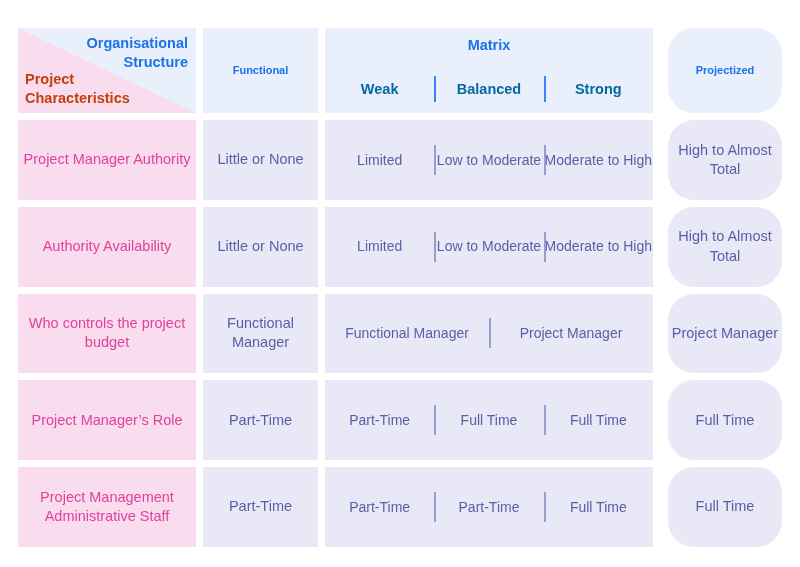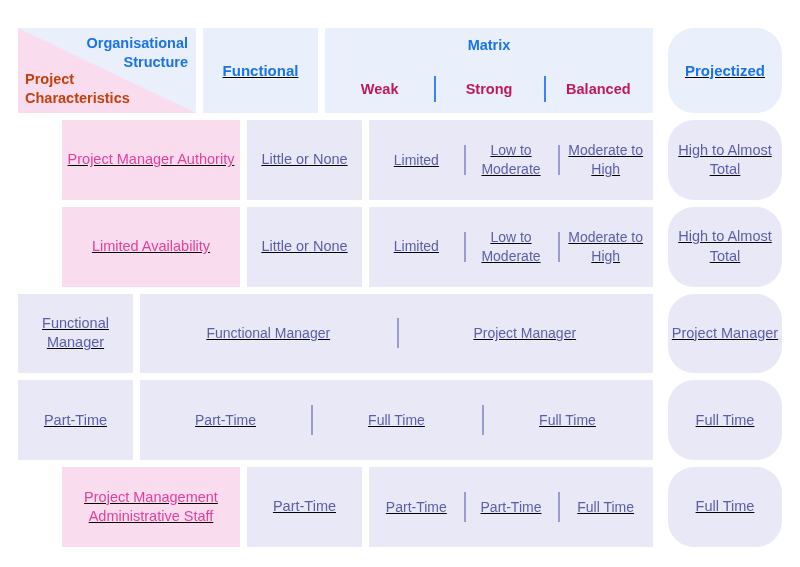--- a/index.html
+++ b/index.html
@@ -13,21 +13,20 @@
     font-family: "Liberation Sans", sans-serif;
     -webkit-font-smoothing: antialiased;
   }
 
   #table-wrap {
     position: absolute;
     left: 18px;
     top: 28px;
     width: 764px;
     height: 519px;
-    text-decoration: underline;
   }
 
   .table {
     display: flex;
     flex-direction: column;
     width: 100%;
     height: 100%;
   }
 
   .row {
@@ -52,21 +51,21 @@
     justify-content: center;
     text-align: center;
     line-height: 1.33;
   }
 
   
   .hdr {
     background: #e9f0fb;
     color: #1a73e8;
     font-weight: bold;
-    font-size: 15px;
+    font-size: 11px;
   }
 
   .hdr-corner {
     position: relative;
     overflow: hidden;
     background: #e9f0fb;
     display: block;
   }
   .hdr-corner .diag {
     position: absolute;
@@ -120,42 +119,41 @@
     right: 0;
     top: 36px;
     bottom: 0;
     display: flex;
   }
   .matrix-hdr .sub {
     flex: 1 1 0;
     display: flex;
     align-items: center;
     justify-content: center;
-    color: #be185d;
+    color: #0369a1;
     font-weight: bold;
     font-size: 14.5px;
     position: relative;
   }
   .matrix-hdr .sub + .sub::before {
     content: "";
     position: absolute;
     left: 0;
     top: 50%;
     transform: translateY(-50%);
     width: 2px;
     height: 26px;
     background: #3b82f6;
   }
 
   
   .c-char {
     background: #fadcef;
     color: #e0419b;
     font-size: 14.5px;
-    margin-left: 44px;
   }
   .c-data {
     background: #e8e8f7;
     color: #5b5ea6;
     font-size: 14.5px;
   }
 
   .matrix-body {
     display: flex;
     background: #e8e8f7;
@@ -195,60 +193,62 @@
         <div class="org-label">Organisational Structure</div>
         <div class="char-label">Project Characteristics</div>
       </div>
 
       <div class="cell hdr col-func">Functional</div>
 
       <div class="matrix-hdr col-matrix">
         <div class="group-title">Matrix</div>
         <div class="subs">
           <div class="sub">Weak</div>
+          <div class="sub">Balanced</div>
           <div class="sub">Strong</div>
-          <div class="sub">Balanced</div>
         </div>
       </div>
 
       <div class="cell hdr col-proj">Projectized</div>
     </div>
 
     <div class="row">
       <div class="cell c-char col-char">Project Manager Authority</div>
       <div class="cell c-data col-func">Little or None</div>
       <div class="matrix-body col-matrix">
         <div class="mcell">Limited</div>
         <div class="mcell">Low to Moderate</div>
         <div class="mcell">Moderate to High</div>
       </div>
       <div class="cell c-data col-proj">High to Almost Total</div>
     </div>
 
     <div class="row">
-      <div class="cell c-char col-char">Limited Availability</div>
+      <div class="cell c-char col-char">Authority Availability</div>
       <div class="cell c-data col-func">Little or None</div>
       <div class="matrix-body col-matrix">
         <div class="mcell">Limited</div>
         <div class="mcell">Low to Moderate</div>
         <div class="mcell">Moderate to High</div>
       </div>
       <div class="cell c-data col-proj">High to Almost Total</div>
     </div>
 
     <div class="row">
+      <div class="cell c-char col-char">Who controls the project budget</div>
       <div class="cell c-data col-func">Functional Manager</div>
       <div class="matrix-body col-matrix">
         <div class="mcell">Functional Manager</div>
         <div class="mcell">Project Manager</div>
       </div>
       <div class="cell c-data col-proj">Project Manager</div>
     </div>
 
     <div class="row">
+      <div class="cell c-char col-char">Project Manager’s Role</div>
       <div class="cell c-data col-func">Part-Time</div>
       <div class="matrix-body col-matrix">
         <div class="mcell">Part-Time</div>
         <div class="mcell">Full Time</div>
         <div class="mcell">Full Time</div>
       </div>
       <div class="cell c-data col-proj">Full Time</div>
     </div>
 
     <div class="row">

